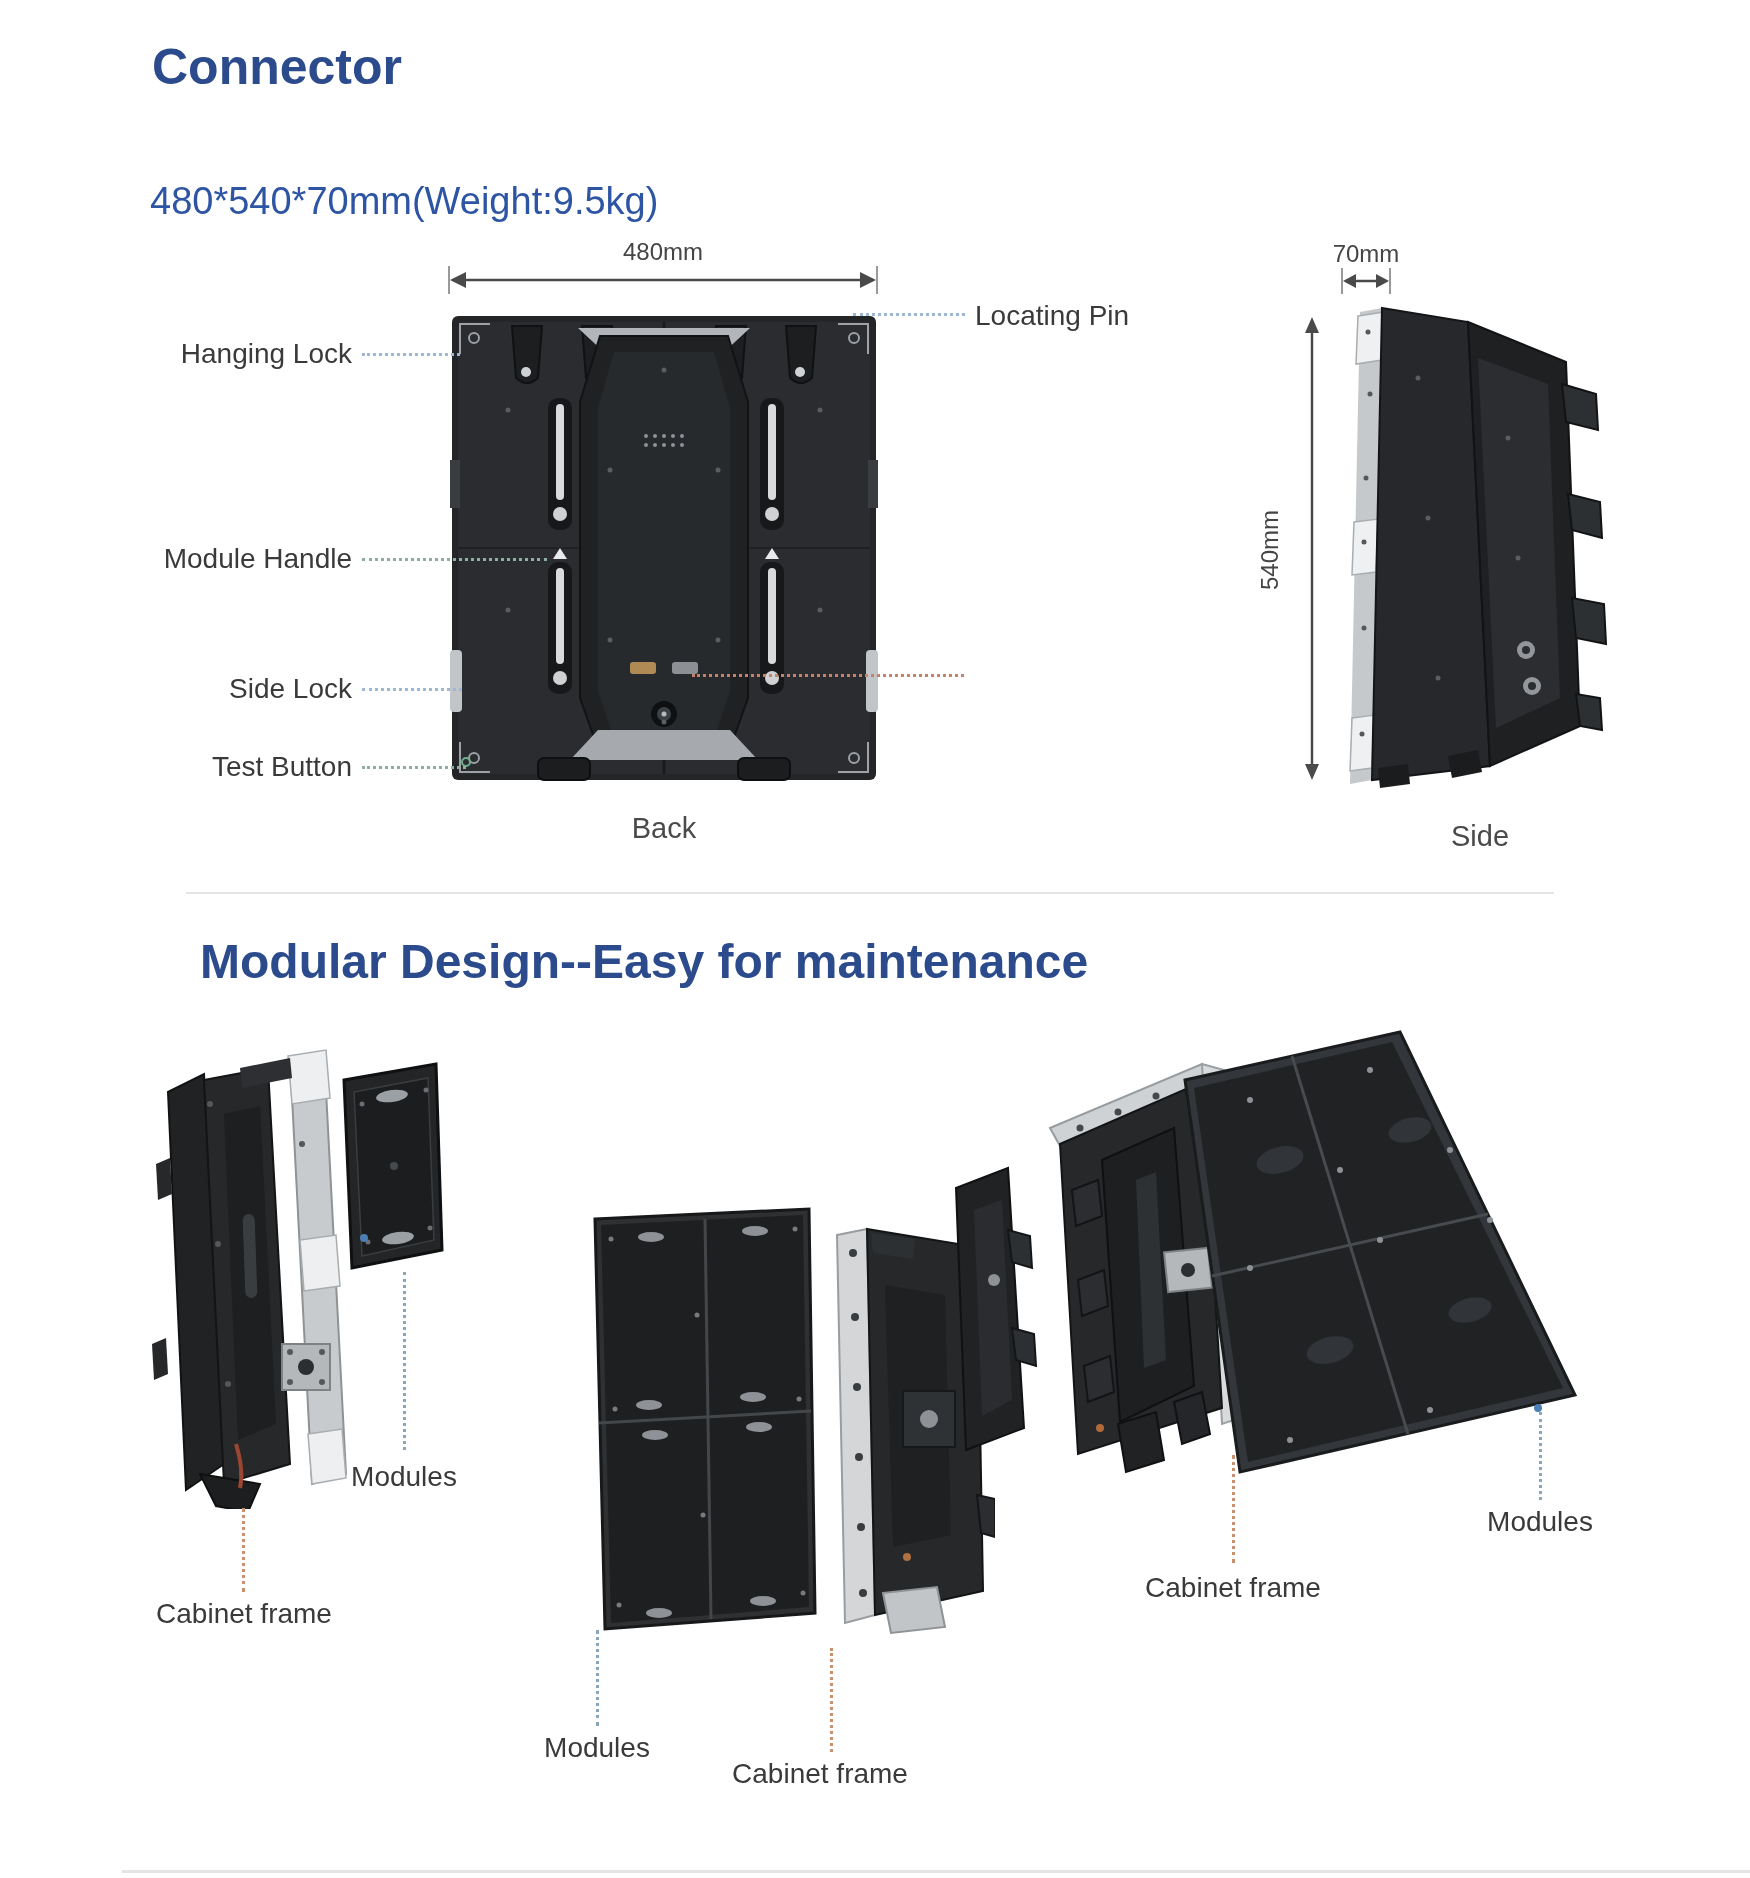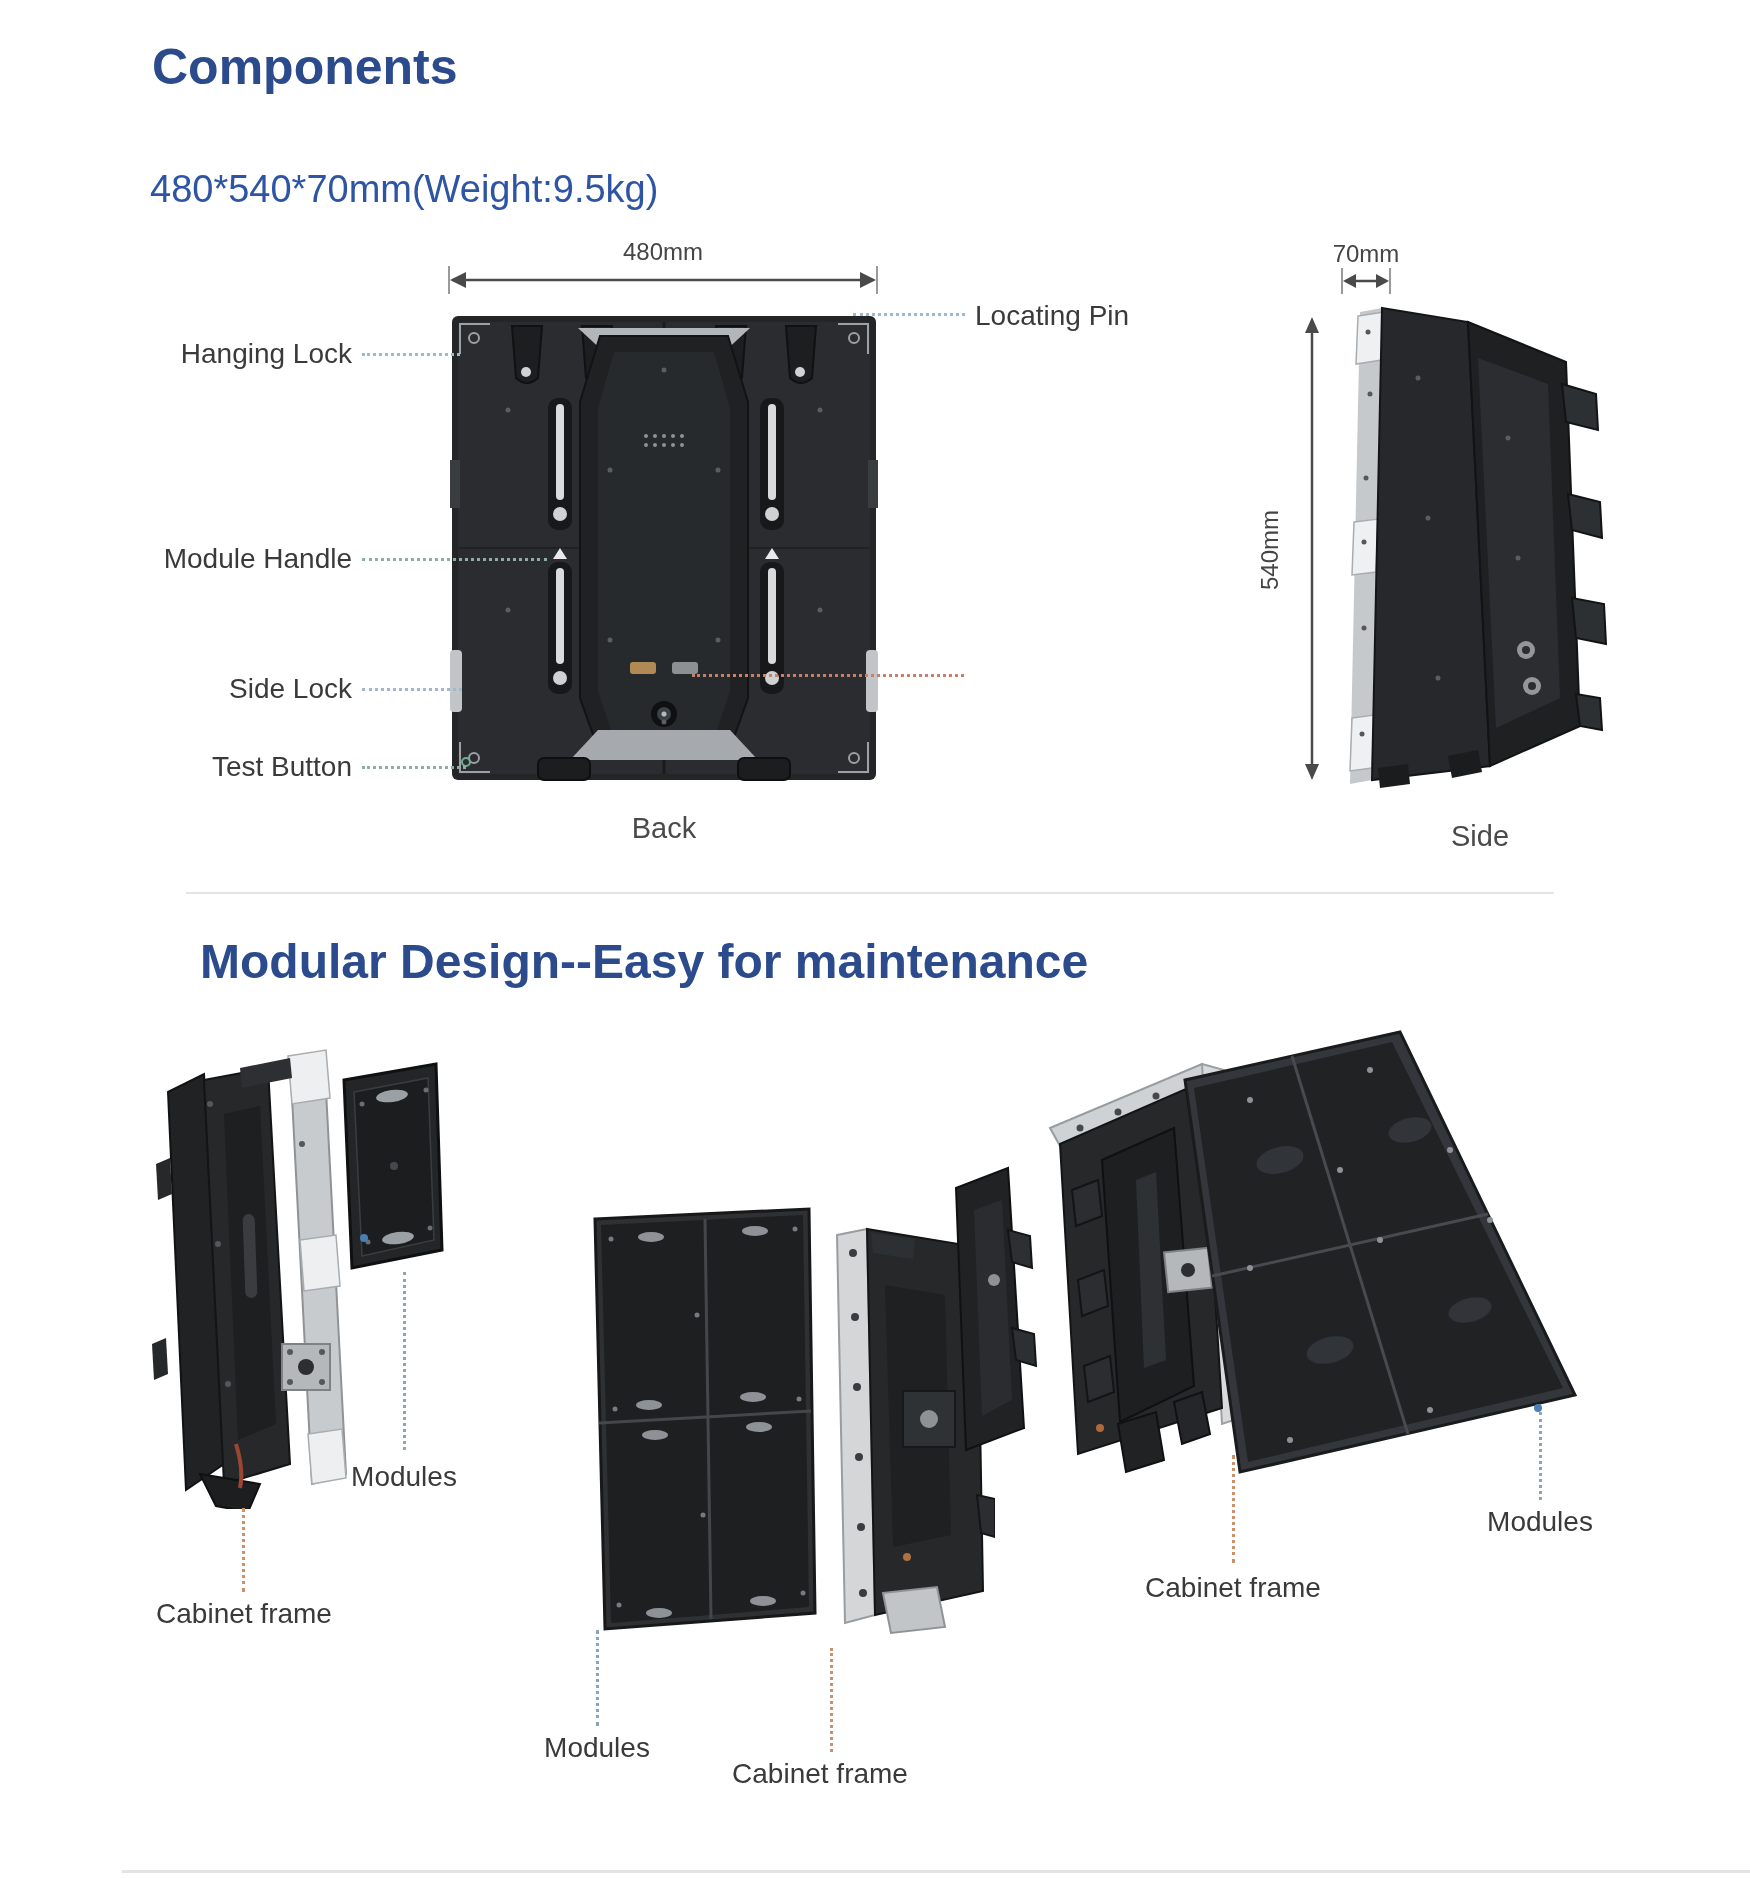--- a/index.html
+++ b/index.html
@@ -27,23 +27,23 @@
   .lead-bluegray{ border-color:#8aa4b8; }
   .divider { position:absolute; height:2px; background:#e4e4e4; }
   .rot-90 { transform:rotate(-90deg); transform-origin:center center; }
   svg { display:block; }
 </style>
 </head>
 <body>
 
 <div class="page">
 
-  <h1 class="section-title" style="left:152px; top:40px;">Components</h1>
-
-  <div class="size-text" style="left:150px; top:168px;">480*540*70mm(Weight:9.5kg)</div>
+  <h1 class="section-title" style="left:152px; top:40px;">Connector</h1>
+
+  <div class="size-text" style="left:150px; top:180px;">480*540*70mm(Weight:9.5kg)</div>
 
   <div class="dim-text" style="left:448px; top:238px; width:430px;">480mm</div>
   <svg class="abs" style="left:448px; top:266px;" width="430" height="28" viewBox="0 0 430 28">
     <line x1="1" y1="0" x2="1" y2="28" stroke="#9a9a9a" stroke-width="2"></line>
     <line x1="429" y1="0" x2="429" y2="28" stroke="#9a9a9a" stroke-width="2"></line>
     <line x1="5" y1="14" x2="425" y2="14" stroke="#4a4a4a" stroke-width="2.5"></line>
     <polygon points="2,14 18,6 18,22" fill="#4a4a4a"></polygon>
     <polygon points="428,14 412,6 412,22" fill="#4a4a4a"></polygon>
   </svg>
 

